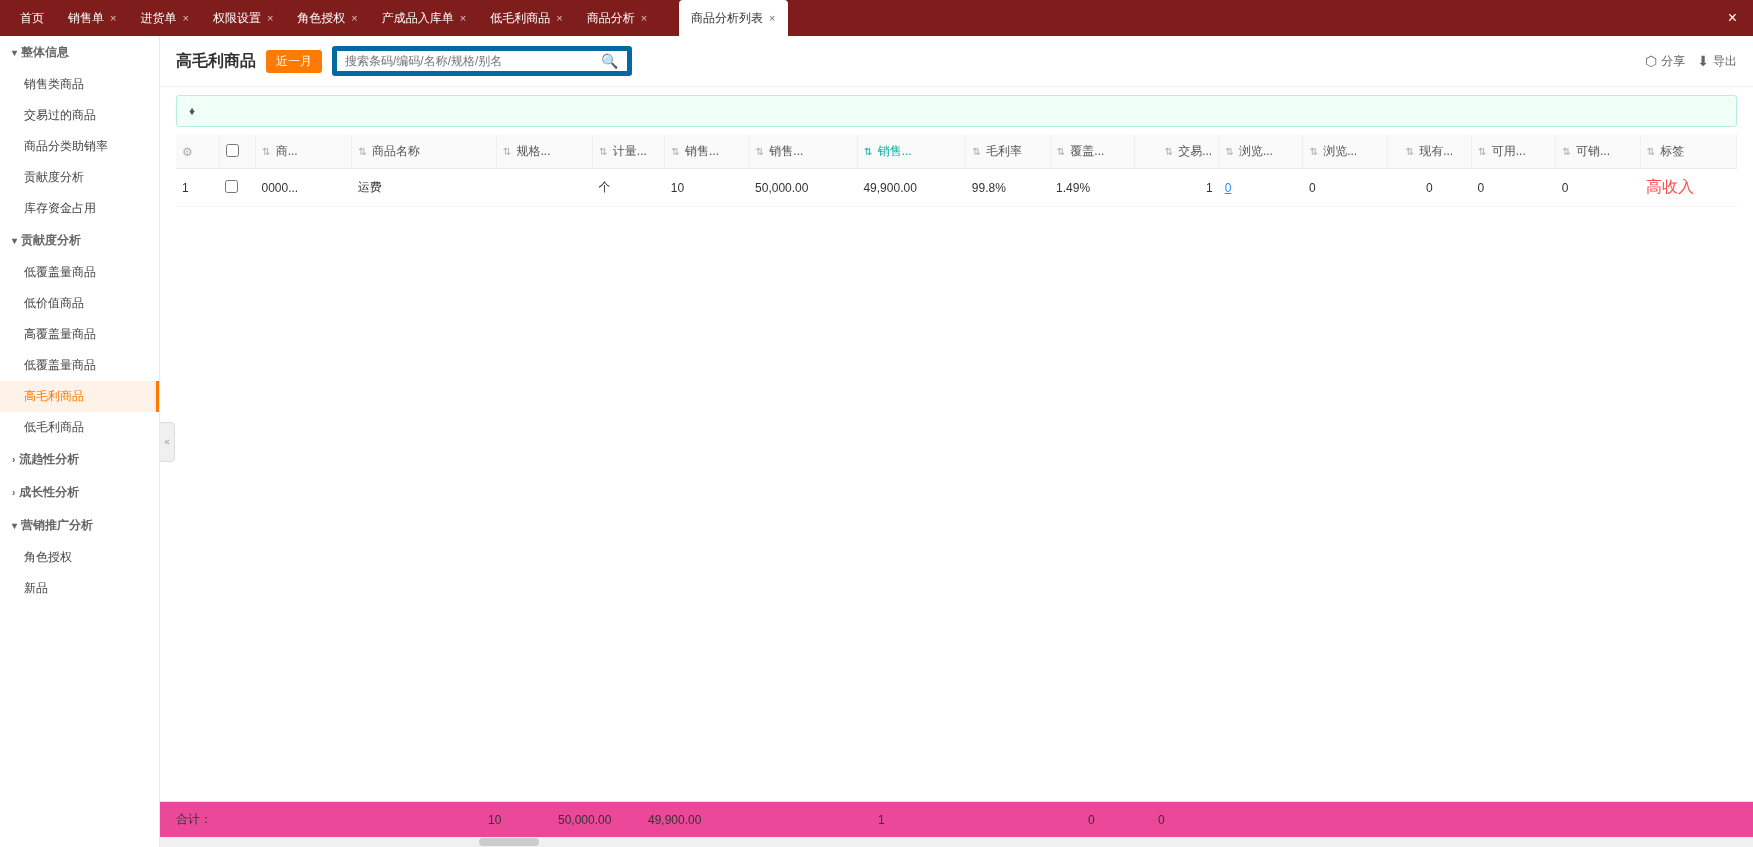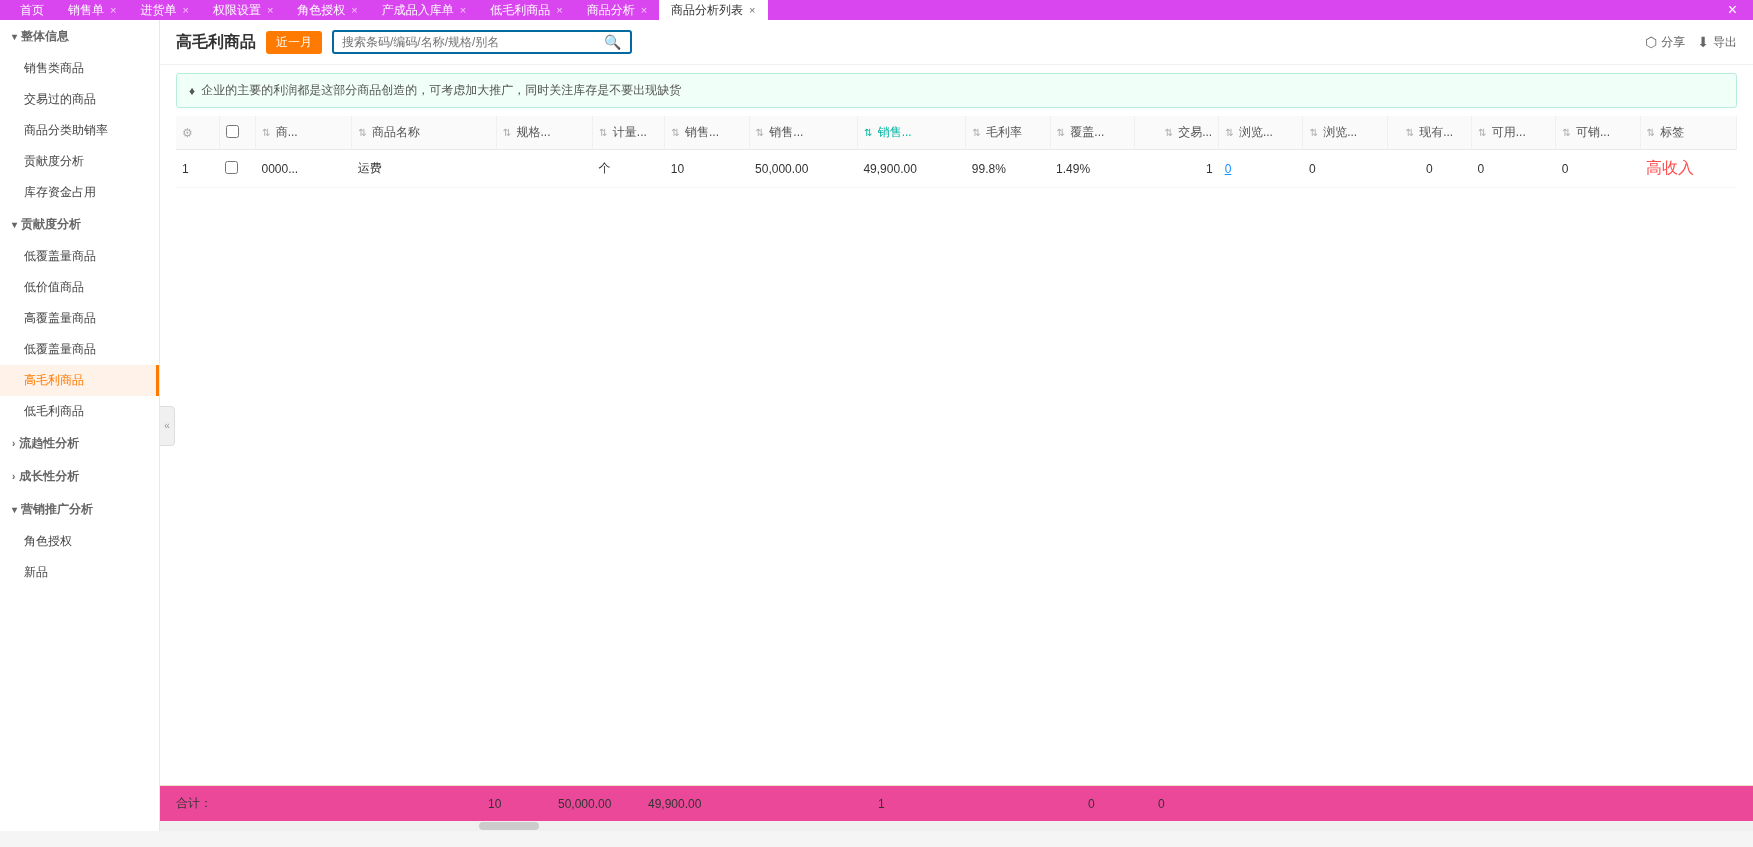--- a/index.html
+++ b/index.html
@@ -1,40 +1,41 @@
 <!DOCTYPE html>
 <html><head>
   <meta charset="utf-8">
   <style>
     * { box-sizing: border-box; margin: 0; padding: 0; font-family: 'Microsoft YaHei', Arial, sans-serif; font-size: 12px; }
     body { background: #f5f5f5; overflow: hidden; width: 1753px; height: 847px; }
 
     
     .top-nav {
-      background: #d946ef;
-      height: 20px;
+      background: #7f1d1d;
+      height: 36px;
       display: flex;
       align-items: center;
       padding: 0 8px;
       color: white;
     }
     .top-nav .nav-item {
       padding: 0 12px;
       height: 36px;
       display: flex;
       align-items: center;
       cursor: pointer;
       white-space: nowrap;
       color: white;
       font-size: 13px;
     }
     .top-nav .nav-item.active {
       background: white;
       color: #333;
       border-radius: 4px 4px 0 0;
+      margin-left: 20px;
     }
     .top-nav .nav-item .close-x {
       margin-left: 6px;
       font-size: 11px;
       opacity: 0.7;
     }
     .top-nav-right {
       margin-left: auto;
       color: white;
       padding-right: 8px;
@@ -109,21 +110,21 @@
       color: white;
       border: none;
       padding: 3px 10px;
       border-radius: 3px;
       cursor: pointer;
       font-size: 12px;
     }
     .search-box {
       display: flex;
       align-items: center;
-      border: 2px solid #0369a1;
+      border: 5px solid #0369a1;
       border-radius: 3px;
       padding: 2px 8px;
       gap: 20px;
       flex: 1;
       max-width: 300px;
     }
     .search-box input {
       border: none;
       outline: none;
       font-size: 12px;
@@ -413,21 +414,20 @@
         </div>
         <div class="action-btn">
           <span style="font-size:14px;">⬇</span>
           <span>导出</span>
         </div>
       </div>
     </div>
 
     <div class="info-banner">
       <span>♦</span>
-      <span>企业的主要的利润都是这部分商品创造的，可考虑加大推广，同时关注库存是不要出现缺货</span>
     </div>
 
     <div class="table-container">
       <table>
         <thead>
           <tr>
             <th class="col-num">
               <span style="color:#aaa;">⚙</span>
             </th>
             <th class="col-check">

